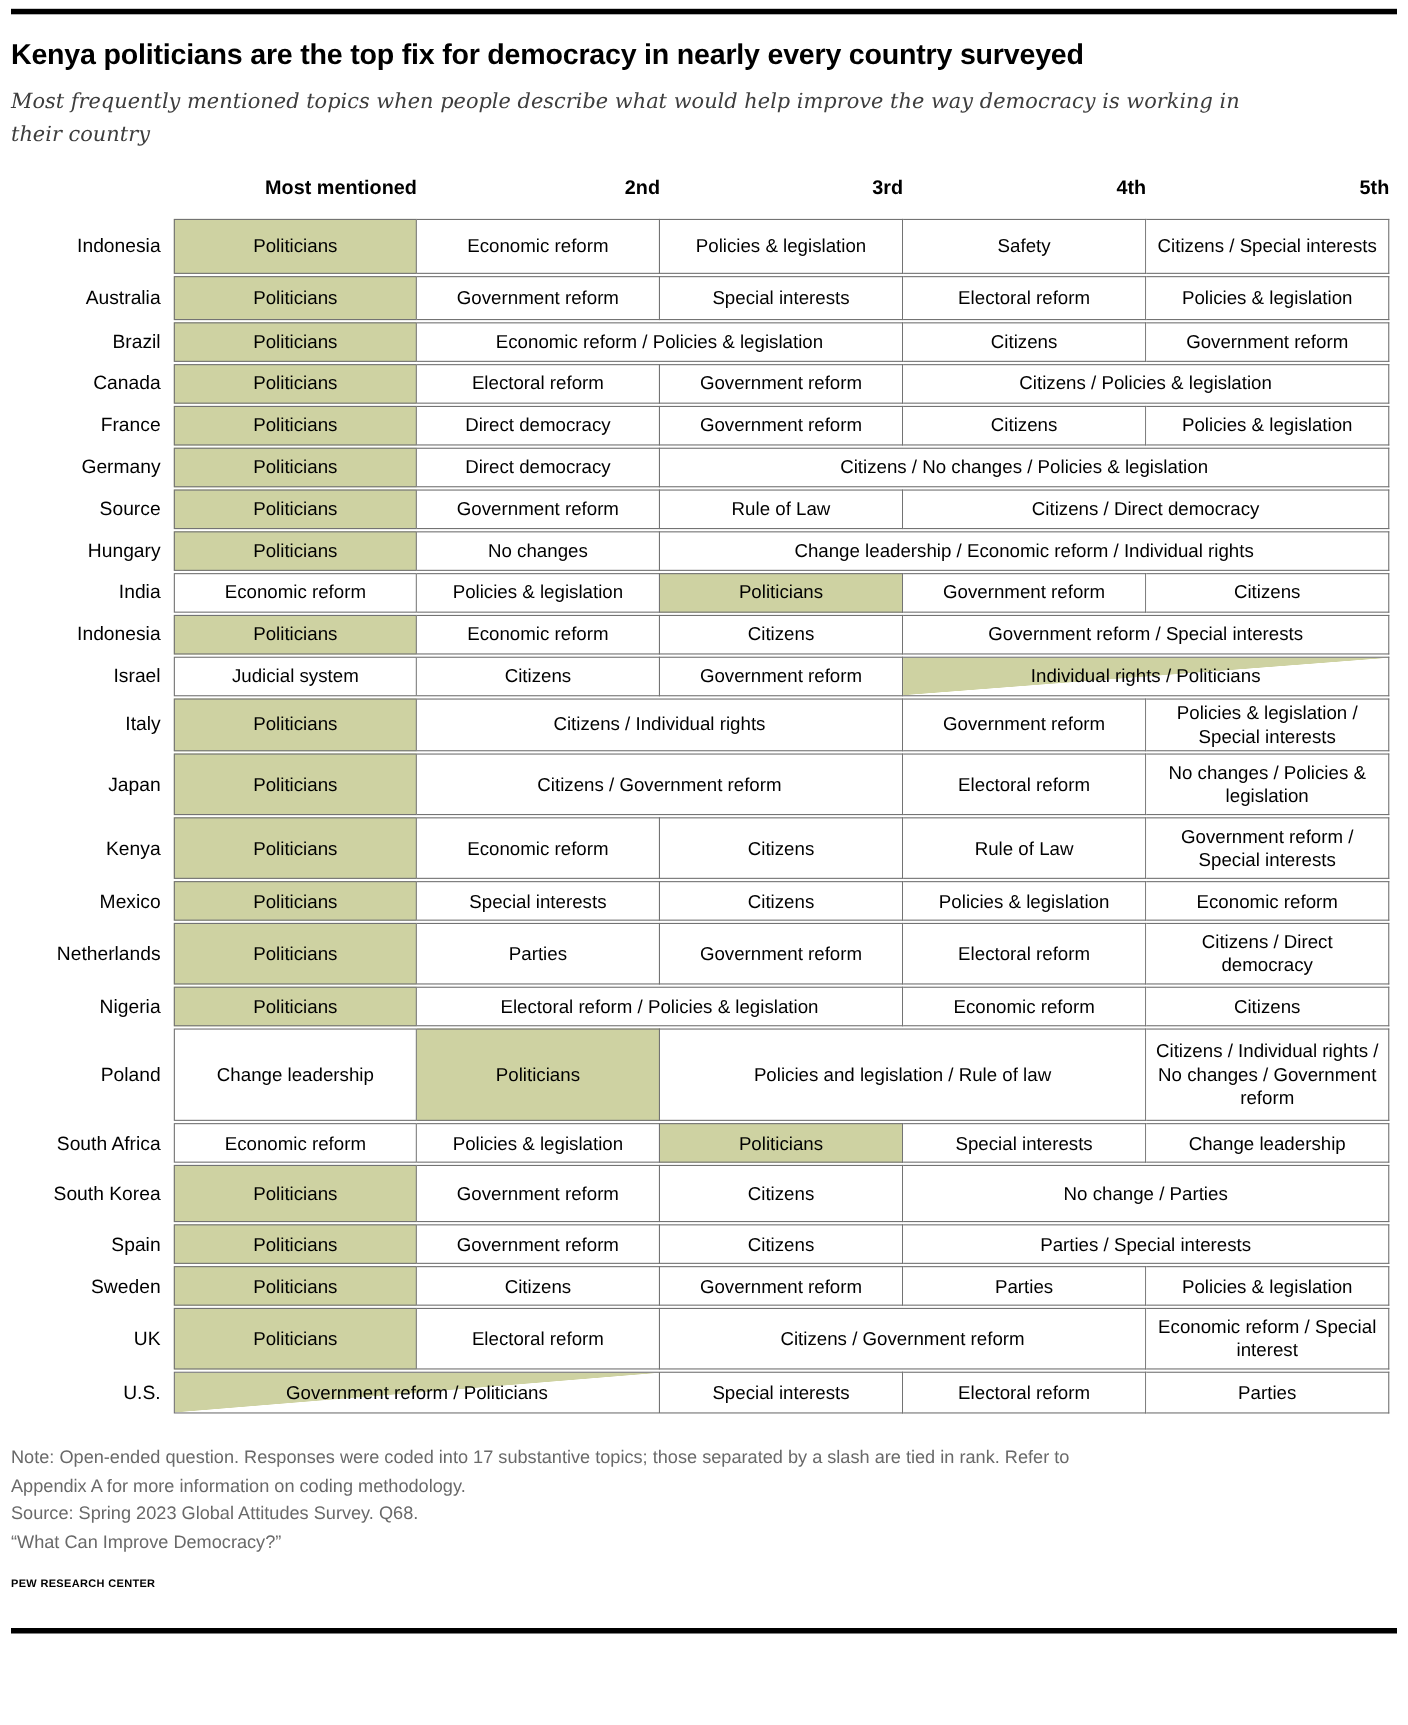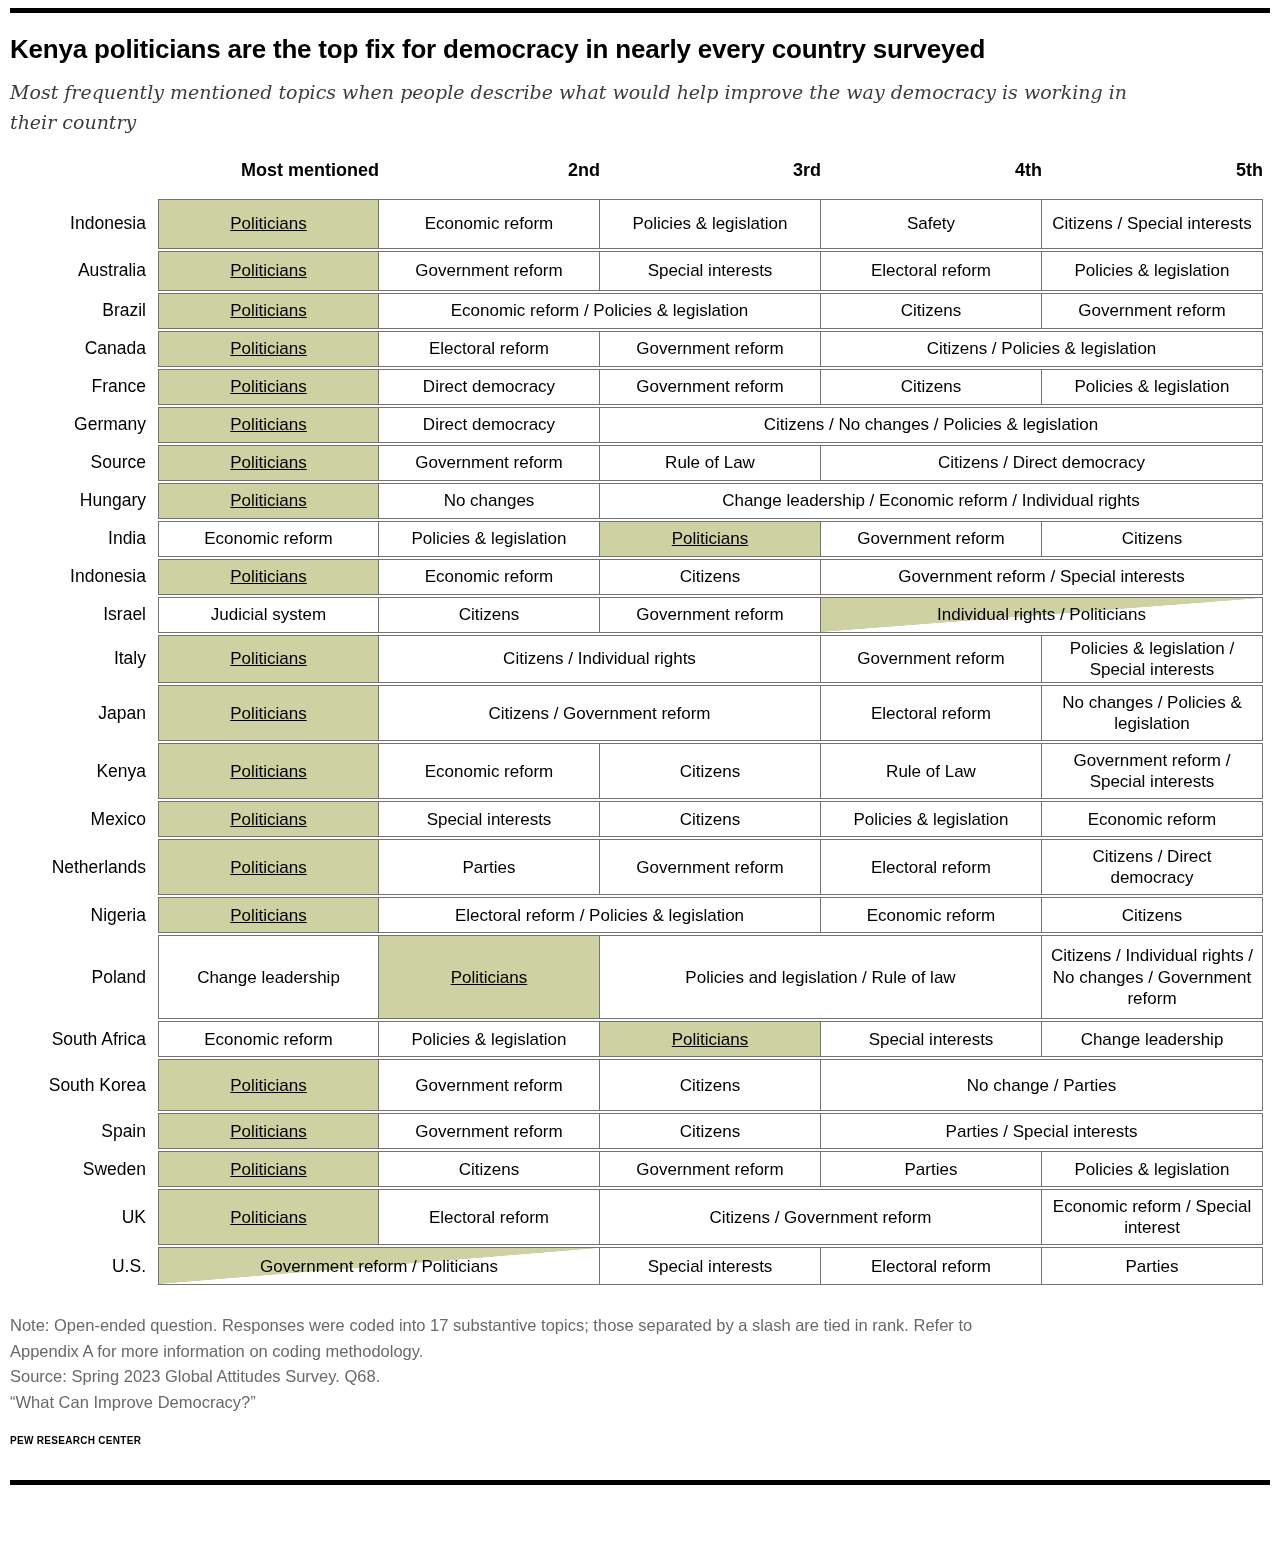--- a/index.html
+++ b/index.html
@@ -44,21 +44,21 @@
   }
   td.c{
     border-top:1px solid var(--border);
     border-bottom:1px solid var(--border);
     border-right:1px solid var(--border);
     text-align:center;vertical-align:middle;
     font-size:17px;line-height:1.25;
     padding:2px 8px;background:#fff;
   }
   td.c.first{border-left:1px solid var(--border);}
-  td.c.hl{background:var(--green);text-decoration:underline;}
+  td.c.hl{background:var(--green);}
   td.c.diag{background:linear-gradient(to bottom right,var(--green) 49.6%,#ffffff 50.4%);}
   .footer{margin-top:26px;}
   .note{
     font-size:16.5px;line-height:1.55;color:var(--note-gray);
   }
   .note p{margin:0;}
   .source{margin-top:2px;}
   .brand{
     margin-top:20px;font-size:10px;font-weight:700;letter-spacing:0.3px;color:#000;
   }

